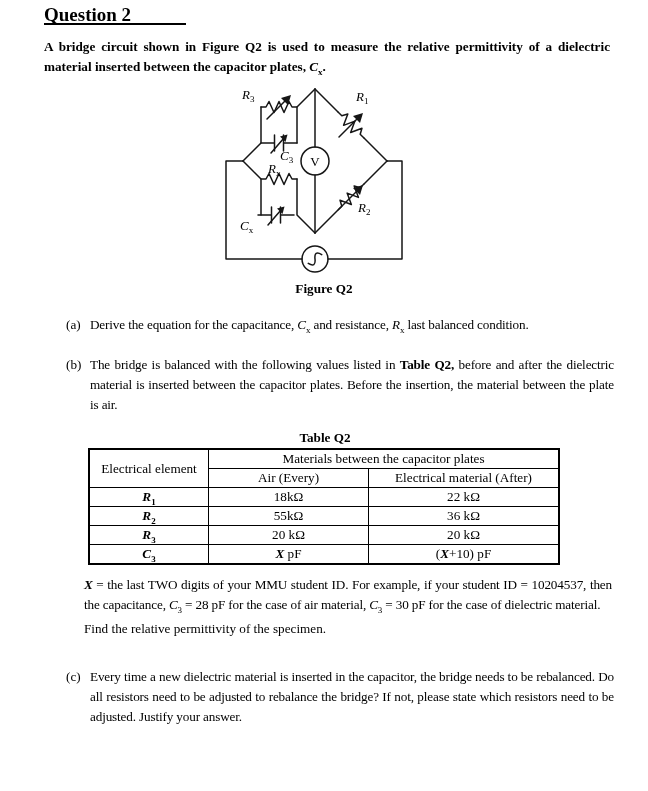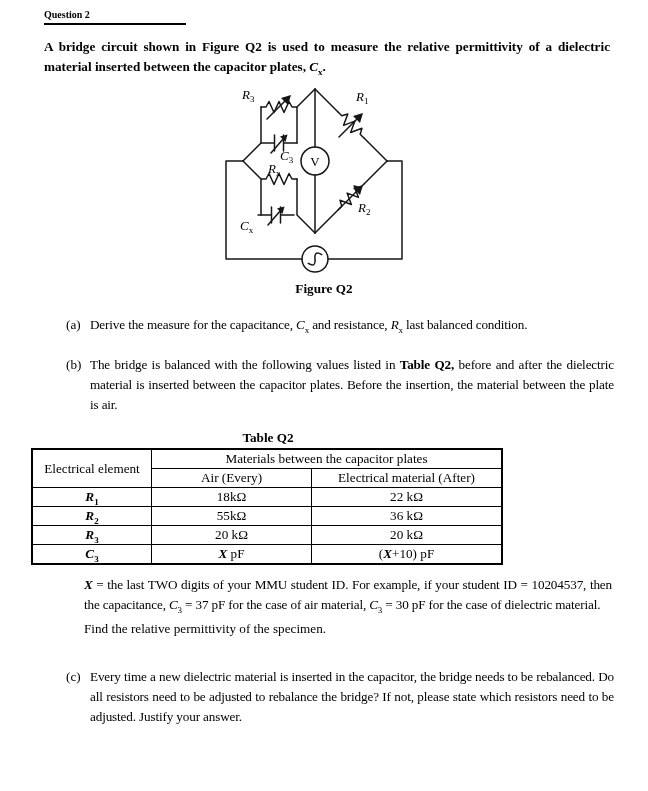--- a/index.html
+++ b/index.html
@@ -4,35 +4,35 @@
 <style>
   html,body{margin:0;padding:0;background:#fff;}
   .page{
     width:648px;height:791px;background:#fff;color:#000;
     font-family:"Liberation Serif",serif;font-size:13.2px;
     position:relative;overflow:hidden;
   }
   .qtitle{
     margin-left:44px;margin-top:0;padding-top:7px;width:142px;
     border-bottom:2px solid #000;padding-bottom:1px;
-    font-weight:bold;font-size:10px;line-height:15px;
+    font-weight:bold;font-size:19px;line-height:15px;
   }
   .para{line-height:20px;}
   .intro{margin:12px 38px 0 44px;width:566px;text-align:justify;font-weight:bold;}
   .fig{margin-top:6px;}
   .fig svg{display:block;margin-left:218px;}
   .figcap{text-align:center;font-weight:bold;margin-top:6px;line-height:16px;}
   .part{display:flex;margin-left:66px;}
   .part .lbl{width:24px;flex:none;line-height:20px;}
   .part .ptxt{width:524px;letter-spacing:-0.15px;line-height:20px;}
   .part.just .ptxt{text-align:justify;}
   .pa{margin-top:18px;}
   .pb{margin-top:20px;}
   .pc{margin-top:28px;}
-  .tblock{margin-top:14px;width:474px;padding-left:31px;}
+  .tblock{margin-top:14px;margin-left:88px;width:474px;}
   .ttitle{text-align:center;font-weight:bold;line-height:17px;margin-bottom:2px;}
   table{border-collapse:collapse;width:472px;border:2px solid #000;margin:0;}
   th,td{
     border:1px solid #000;font-weight:normal;text-align:center;
     height:18px;line-height:18px;padding:0 4px;font-size:13.2px;
   }
   td.elem{font-weight:bold;}
   sub{font-size:0.68em;line-height:0;}
   i{font-style:italic;}
   .bi{font-weight:bold;font-style:italic;}
@@ -105,21 +105,21 @@
       <text x="22" y="147"><tspan>C</tspan><tspan class="sb" dy="3">x</tspan></text>
       <text x="138" y="18"><tspan>R</tspan><tspan class="sb" dy="3">1</tspan></text>
       <text x="140" y="129"><tspan>R</tspan><tspan class="sb" dy="3">2</tspan></text>
     </svg>
   </div>
 
   <div class="figcap">Figure Q2</div>
 
   <div class="part pa">
     <div class="lbl">(a)</div>
-    <div class="ptxt"><span>Derive the measure for the capacitance, </span><i>C</i><sub>x</sub><span> and resistance, </span><i>R</i><sub>x</sub><span> last balanced condition.</span></div>
+    <div class="ptxt"><span>Derive the equation for the capacitance, </span><i>C</i><sub>x</sub><span> and resistance, </span><i>R</i><sub>x</sub><span> last balanced condition.</span></div>
   </div>
 
   <div class="part pb just">
     <div class="lbl">(b)</div>
     <div class="ptxt"><span>The bridge is balanced with the following values listed in </span><b>Table Q2,</b><span> before and after the dielectric material is inserted between the capacitor plates. Before the insertion, the material between the plate is air.</span></div>
   </div>
 
   <div class="tblock">
     <div class="ttitle">Table Q2</div>
     <table>
@@ -154,21 +154,21 @@
       </tr>
       <tr>
         <td class="elem"><i>C</i><sub>3</sub></td>
         <td><span class="bi">X</span><span> pF</span></td>
         <td><span>(</span><span class="bi">X</span><span>+10) pF</span></td>
       </tr>
     </tbody>
       </table>
   </div>
 
-  <p class="para xnote"><span class="bi">X</span><span> = the last TWO digits of your MMU student ID. For example, if your student ID = 10204537, then the capacitance, </span><i>C</i><sub>3</sub><span> = 37 pF for the case of air material, </span><i>C</i><sub>3</sub><span> = 30 pF for the case of dielectric material.</span></p>
+  <p class="para xnote"><span class="bi">X</span><span> = the last TWO digits of your MMU student ID. For example, if your student ID = 10204537, then the capacitance, </span><i>C</i><sub>3</sub><span> = 28 pF for the case of air material, </span><i>C</i><sub>3</sub><span> = 30 pF for the case of dielectric material.</span></p>
 
   <p class="para find">Find the relative permittivity of the specimen.</p>
 
   <div class="part pc just">
     <div class="lbl">(c)</div>
     <div class="ptxt">Every time a new dielectric material is inserted in the capacitor, the bridge needs to be rebalanced. Do all resistors need to be adjusted to rebalance the bridge? If not, please state which resistors need to be adjusted. Justify your answer.</div>
   </div>
 
 </div>
 

